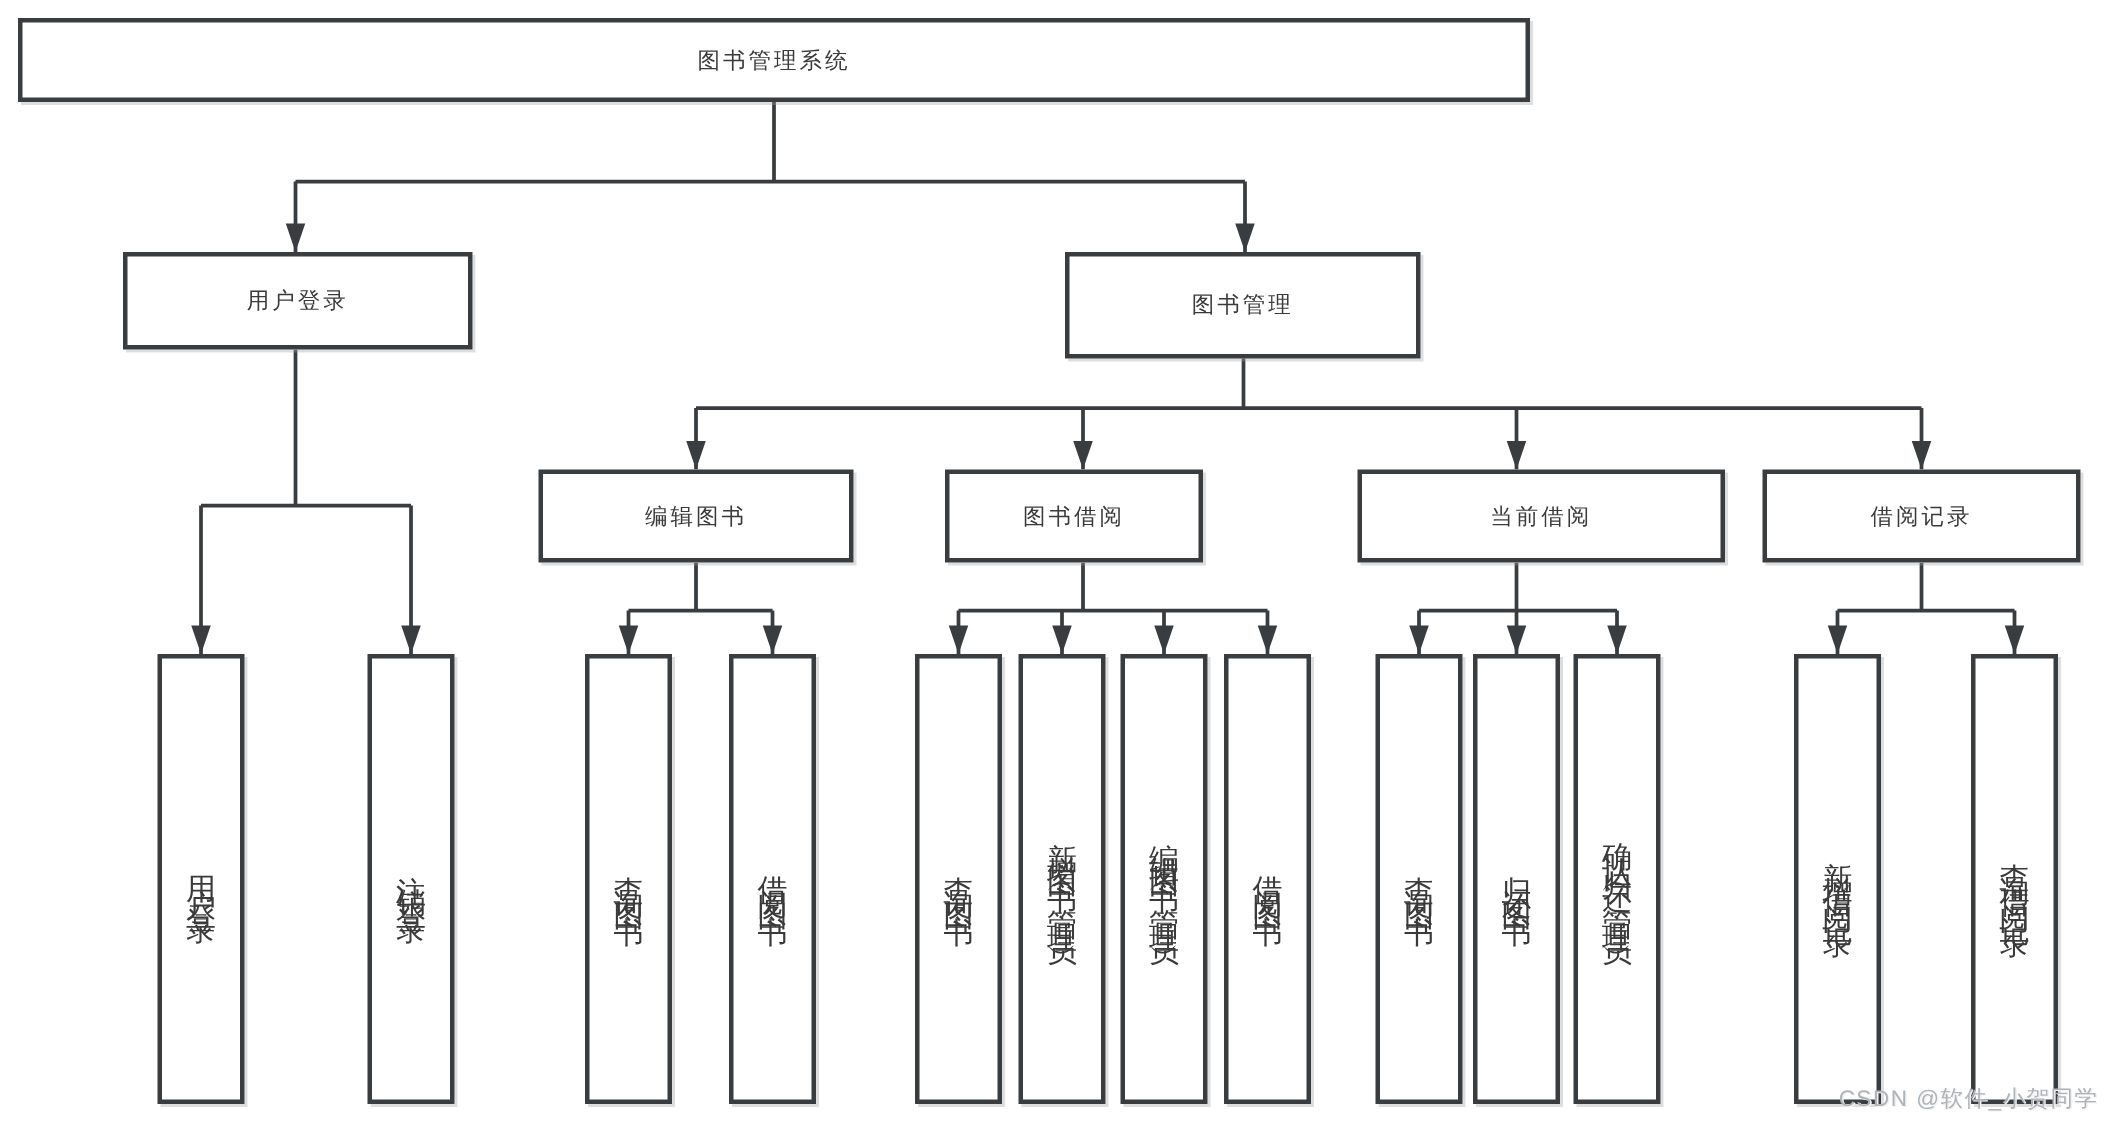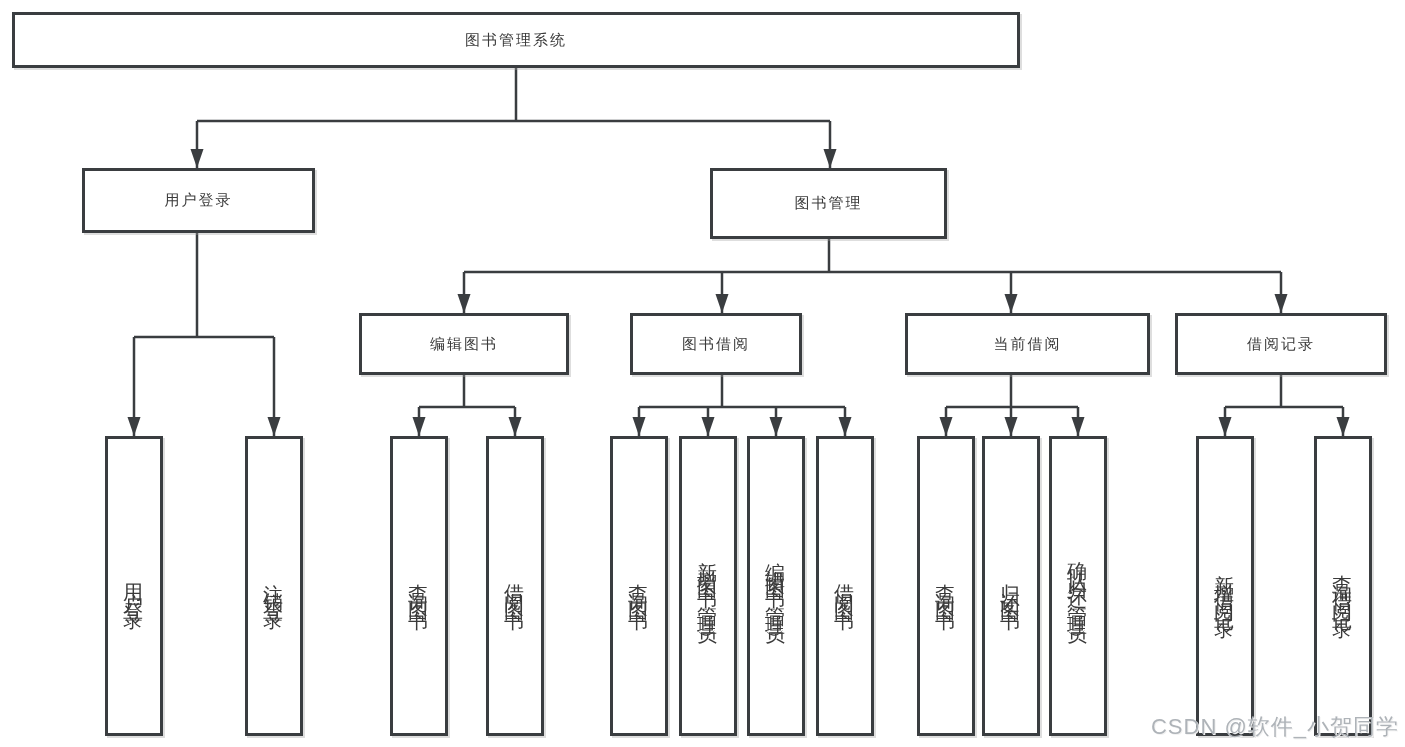--- a/index.html
+++ b/index.html
@@ -49,21 +49,21 @@
     text-orientation:mixed;
     font-size:20px;
     letter-spacing:9px;
     white-space:nowrap;
     color:var(--text-color);
   }
   #watermark{
     position:absolute;
     right:6px;bottom:5px;
     z-index:2;
-    font-size:22px;
+    font-size:15px;
     color:var(--wm-color);
     text-shadow:1px 1px 0 #f2f2f2;
     letter-spacing:1px;
   }
 </style>
 </head>
 <body>
 
 <div id="canvas">
 

